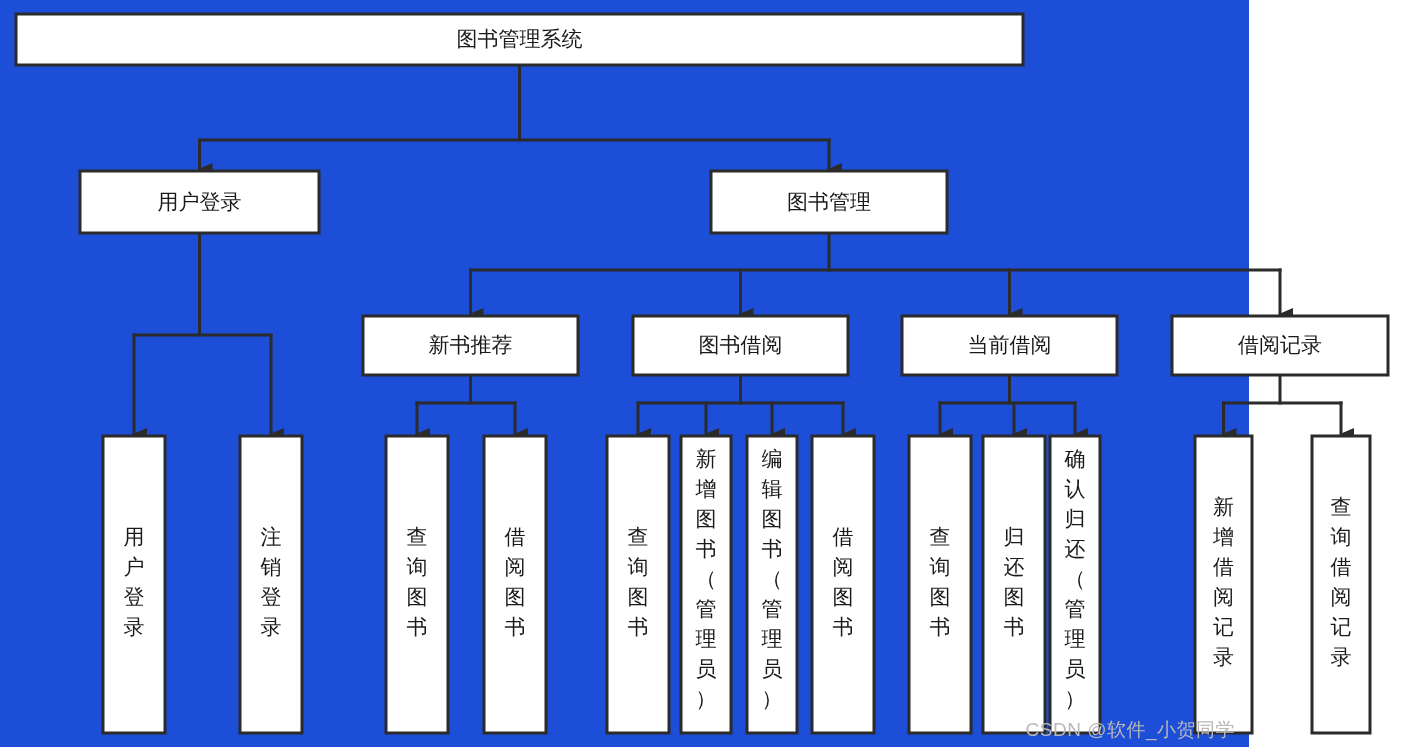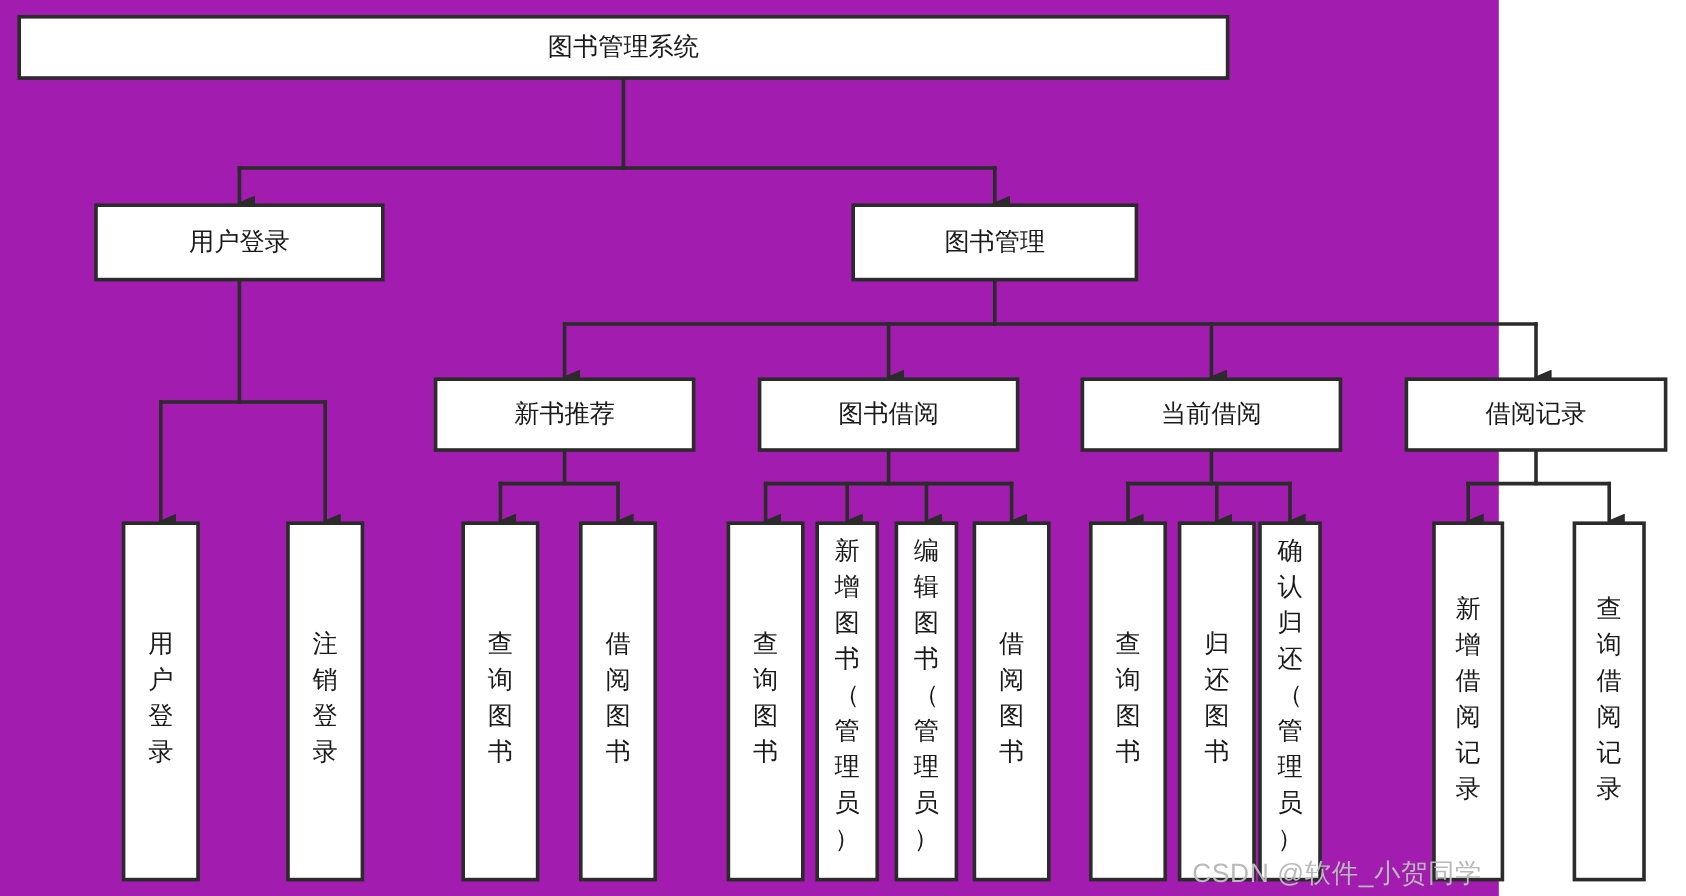--- a/index.html
+++ b/index.html
@@ -10,21 +10,21 @@
   body {
     width: 1405px;
     height: 747px;
     font-family: "Liberation Sans", "DejaVu Sans", sans-serif;
     overflow: hidden;
   }
   #stage {
     position: relative;
     width: 1249px;
     height: 747px;
-    background: #a21caf;
+    background: #1d4ed8;
   }
   #diagram {
     position: absolute;
     left: 0;
     top: 0;
     width: 1405px;
     height: 747px;
   }
   .node-box {
     fill: #ffffff;
@@ -51,21 +51,21 @@
     font-family: "Liberation Sans", "DejaVu Sans", sans-serif;
     fill: #1a1a1a;
     font-size: 21px;
     text-anchor: middle;
   }
   .watermark {
     position: absolute;
     right: 14px;
     bottom: 4px;
     font-family: "Liberation Sans", "DejaVu Sans", sans-serif;
-    font-size: 22px;
+    font-size: 19px;
     color: #b9b9b9;
     white-space: nowrap;
     letter-spacing: 0.5px;
   }
 </style>
 </head>
 <body>
 
 <div id="stage">
   <svg id="diagram" viewBox="0 0 1405 747">

